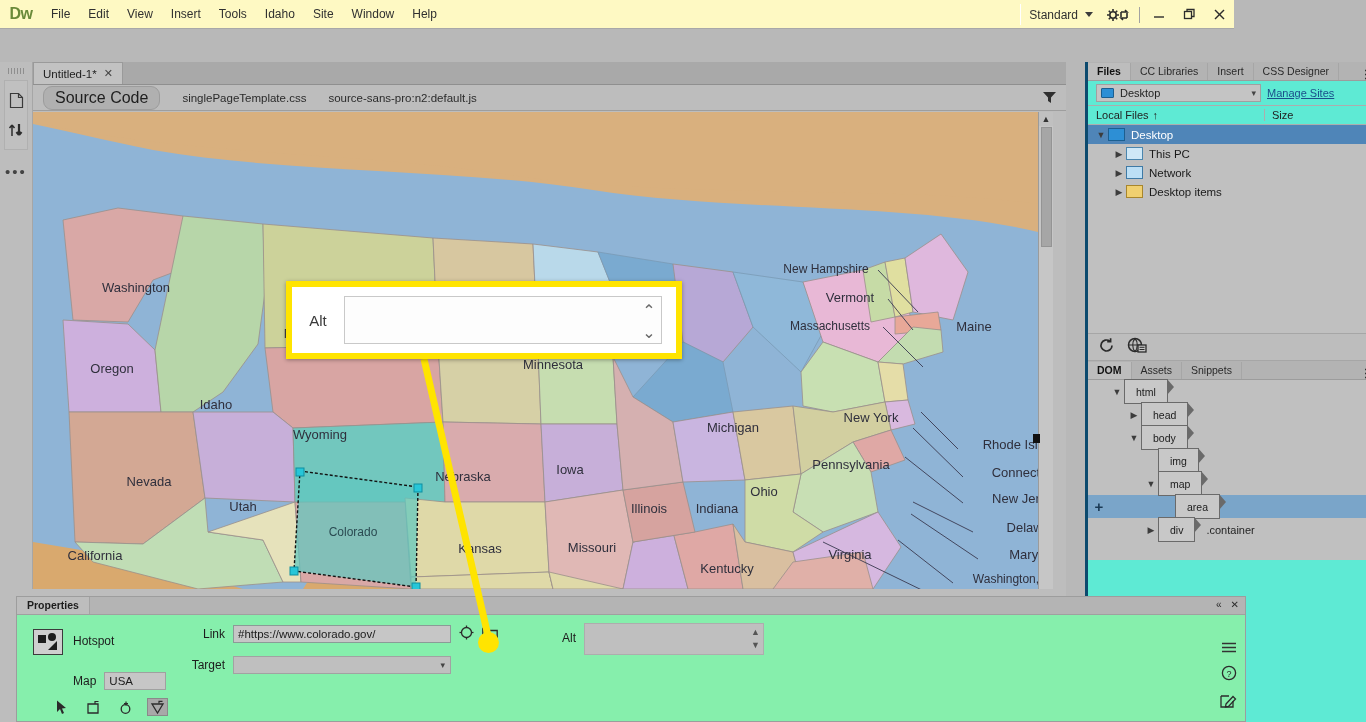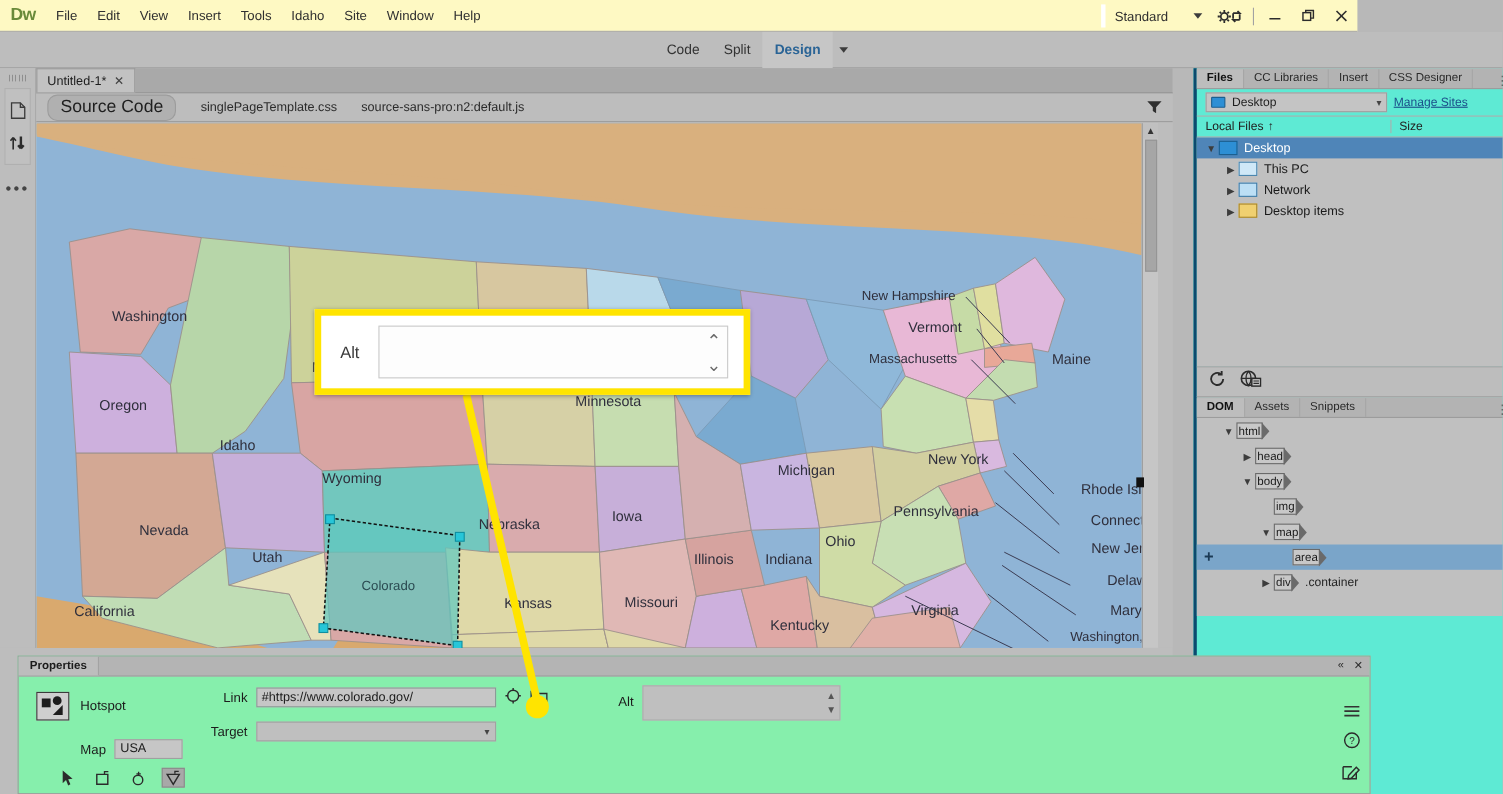--- a/index.html
+++ b/index.html
@@ -21,22 +21,22 @@
   }
   .dw-logo {
     width: 42px; height: 29px; display: flex; align-items: center; justify-content: center;
     font-weight: bold; font-size: 16px; color: #6a8a3a; letter-spacing: -0.5px;
   }
   .menu-item {
     padding: 0 9px; height: 29px; line-height: 29px; font-size: 12px; color: #303030;
   }
   .topright { position: absolute; right: 0; top: 0; height: 29px; display: flex; align-items: center; }
   .workspace-sel {
-    display: flex; align-items: center; gap: 23px; font-size: 12px; color: #303030;
-    padding: 2px 8px; border-left: 4px solid #ffffff; height: 21px; justify-content: space-between;
+    display: flex; align-items: center; gap: 7px; font-size: 12px; color: #303030;
+    padding: 2px 8px; border-left: 1px solid #ffffff; height: 21px; justify-content: space-between;
   }
   .caret-dn { width: 0; height: 0; border-left: 4px solid transparent; border-right: 4px solid transparent; border-top: 5px solid #3c3c3c; }
   .topicon { width: 34px; height: 29px; display: flex; align-items: center; justify-content: center; }
   .wctrl { width: 30px; height: 29px; display: flex; align-items: center; justify-content: center; font-size: 13px; color: #2e2e2e; }
   .wsep { width: 1px; height: 16px; background: #a2a2a2; margin: 0 4px; }
 
   
   .viewbar {
     position: absolute; left: 0; top: 29px; width: 1366px; height: 33px;
     background: #bdbdbd; display: flex; align-items: center; justify-content: center;
@@ -131,21 +131,21 @@
   .ic-desktop { background: #2d8fd5; border: 1px solid #1c5f90; }
   .ic-pc { background: #cfe8f7; border: 1px solid #4b86ae; }
   .ic-net { background: #bcdff5; border: 1px solid #3f7aa5; }
   .ic-folder { background: #f0d070; border: 1px solid #a8862c; }
 
   .dombar { height: 28px; display: flex; align-items: center; gap: 12px; padding: 0 10px; background: #bdbdbd; border-top: 1px solid #a6a6a6; border-bottom: 1px solid #a6a6a6; }
   .domtree { background: #c0c0c0; height: 180px; }
   .domrow { height: 23px; display: flex; align-items: center; font-size: 11px; color: #1b1b1b; }
   .domrow.sel { background: #7aa5c9; }
   .tagchip {
-    display: inline-flex; align-items: center; height: 15px; padding: 0 1px; font-size: 10.5px;
+    display: inline-flex; align-items: center; height: 25px; padding: 0 11px; font-size: 10.5px;
     background: #c8c8c8; border: 1px solid #6a6a6a; color: #1b1b1b; position: relative; margin-right: 3px;
   }
   .tagchip::after { content: ''; position: absolute; right: -7px; top: -1px; width: 0; height: 0;
     border-top: 8px solid transparent; border-bottom: 8px solid transparent; border-left: 7px solid #6a6a6a; }
   .plusicon { width: 22px; text-align: center; font-size: 15px; font-weight: bold; color: #1b3a55; }
   .clsname { margin-left: 8px; font-size: 11px; color: #242424; }
 
   
   .props { position: absolute; left: 16px; top: 596px; width: 1230px; height: 126px; background: #86efac; border: 1px solid #9d9d9d; z-index: 30; }
   .props-tabrow { height: 18px; background: #b4b4b4; display: flex; align-items: flex-end; position: relative; border-bottom: 1px solid #a0a0a0; }
@@ -226,26 +226,20 @@
       </div>
       <div class="wctrl">
         <svg width="13" height="13">
           <line x1="2" y1="2" x2="11" y2="11" stroke="#2c2c2c" stroke-width="1.4"></line>
           <line x1="11" y1="2" x2="2" y2="11" stroke="#2c2c2c" stroke-width="1.4"></line>
         </svg>
       </div>
     </div>
   </div>
 
-  <div class="viewbar">
-    <div class="viewbtn">Code</div>
-    <div class="viewbtn">Split</div>
-    <div class="viewbtn active">Design</div>
-    <span class="caret-dn"></span>
-  </div>
 
   <div class="lefttool">
     <div class="grip"></div>
     <div class="ltbox">
       <div class="lt-icon">
         <svg width="15" height="17" viewBox="0 0 15 17">
           <path d="M1.5 1.5h8l4 4v10h-12z" fill="none" stroke="#3a3a3a" stroke-width="1.2"></path>
           <path d="M9.5 1.5v4h4" fill="none" stroke="#3a3a3a" stroke-width="1.2"></path>
         </svg>
       </div>

